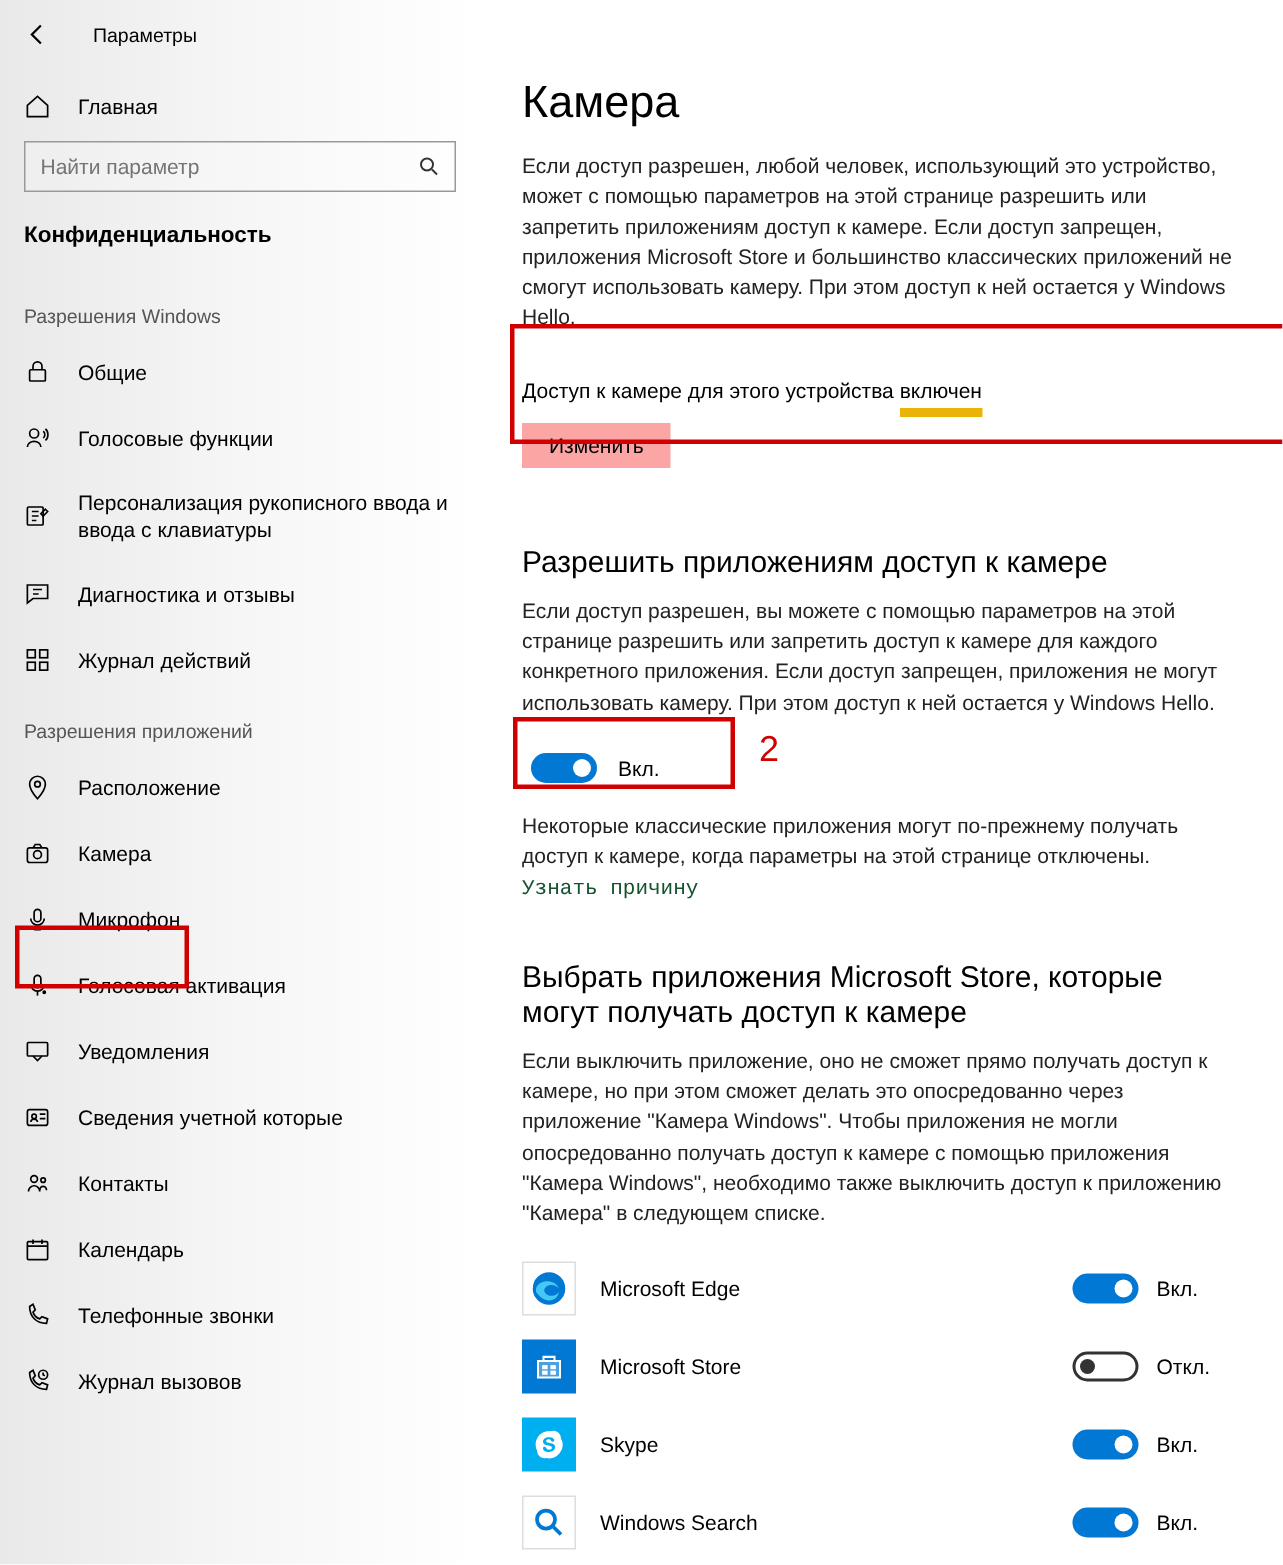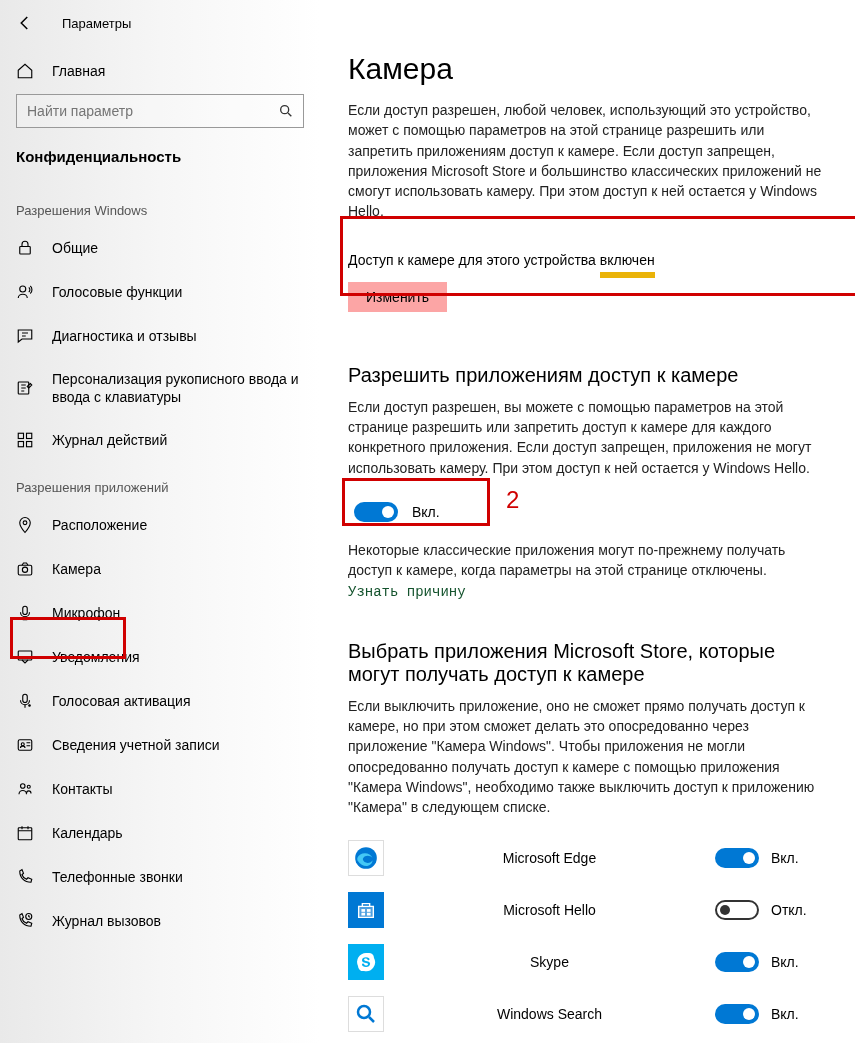--- a/index.html
+++ b/index.html
@@ -152,22 +152,21 @@
     width: 10px; height: 10px;
     background: #333;
     border-radius: 50%;
     top: 3px; left: 3px;
   }
   .link { color: #14532d; cursor: pointer; font-family: Liberation Mono, monospace; }
   .app-row {
     display: flex;
     align-items: center;
     padding: 8px 0;
-    gap: 32px;
-    text-align: center;
+    gap: 16px;
   }
   .app-icon {
     width: 36px; height: 36px;
     display: flex; align-items: center; justify-content: center;
     flex-shrink: 0;
     color: #fff;
     font-weight: bold;
   }
   .app-info { flex: 1; }
   .app-name { font-size: 14px; }
@@ -217,32 +216,32 @@
     <svg class="icon" viewBox="0 0 24 24" fill="none" stroke="currentColor" stroke-width="1.5">
         <circle cx="9" cy="8" r="4"></circle>
         <path d="M3 20c0-3 3-5 6-5s6 2 6 5"></path>
         <path d="M17 6c2 1 2 5 0 6"></path>
         <path d="M19 4c3 2 3 8 0 10"></path>
       </svg>
     <span class="label">Голосовые функции</span>
   </div>
   <div class="nav-item">
     <svg class="icon" viewBox="0 0 24 24" fill="none" stroke="currentColor" stroke-width="1.5">
-        <path d="M3 4h18v12H8l-5 4z"></path>
-        <path d="M8 8h8M8 12h5"></path>
-      </svg>
-    <span class="label">Диагностика и отзывы</span>
-  </div>
-  <div class="nav-item">
-    <svg class="icon" viewBox="0 0 24 24" fill="none" stroke="currentColor" stroke-width="1.5">
         <rect x="3" y="4" width="14" height="16" rx="1"></rect>
         <path d="M7 8h6M7 12h6M7 16h4"></path>
         <path d="M19 6l2 2-4 4-2-2z"></path>
       </svg>
     <span class="label" style="line-height:1.3;">Персонализация рукописного ввода и ввода с клавиатуры</span>
+  </div>
+  <div class="nav-item">
+    <svg class="icon" viewBox="0 0 24 24" fill="none" stroke="currentColor" stroke-width="1.5">
+        <path d="M3 4h18v12H8l-5 4z"></path>
+        <path d="M8 8h8M8 12h5"></path>
+      </svg>
+    <span class="label">Диагностика и отзывы</span>
   </div>
   <div class="nav-item">
     <svg class="icon" viewBox="0 0 24 24" fill="none" stroke="currentColor" stroke-width="1.5">
         <rect x="3" y="3" width="7" height="7"></rect>
         <rect x="14" y="3" width="7" height="7"></rect>
         <rect x="3" y="14" width="7" height="7"></rect>
         <rect x="14" y="14" width="7" height="7"></rect>
       </svg>
     <span class="label">Журнал действий</span>
   </div>
@@ -267,42 +266,42 @@
   <div class="nav-item">
     <svg class="icon" viewBox="0 0 24 24" fill="none" stroke="currentColor" stroke-width="1.5">
         <rect x="9" y="3" width="6" height="11" rx="3"></rect>
         <path d="M6 11a6 6 0 0 0 12 0"></path>
         <path d="M12 17v4M9 21h6"></path>
       </svg>
     <span class="label">Микрофон</span>
   </div>
   <div class="nav-item">
     <svg class="icon" viewBox="0 0 24 24" fill="none" stroke="currentColor" stroke-width="1.5">
-        <rect x="3" y="4" width="18" height="12" rx="1"></rect>
-        <path d="M8 16l4 4 4-4"></path>
-      </svg>
-    <span class="label">Уведомления</span>
-  </div>
-  <div class="nav-item">
-    <svg class="icon" viewBox="0 0 24 24" fill="none" stroke="currentColor" stroke-width="1.5">
         <rect x="9" y="3" width="6" height="11" rx="3"></rect>
         <path d="M6 11a6 6 0 0 0 12 0"></path>
         <path d="M12 17v4"></path>
         <circle cx="18" cy="18" r="1" fill="currentColor"></circle>
       </svg>
     <span class="label">Голосовая активация</span>
   </div>
   <div class="nav-item">
     <svg class="icon" viewBox="0 0 24 24" fill="none" stroke="currentColor" stroke-width="1.5">
+        <rect x="3" y="4" width="18" height="12" rx="1"></rect>
+        <path d="M8 16l4 4 4-4"></path>
+      </svg>
+    <span class="label">Уведомления</span>
+  </div>
+  <div class="nav-item">
+    <svg class="icon" viewBox="0 0 24 24" fill="none" stroke="currentColor" stroke-width="1.5">
         <rect x="3" y="5" width="18" height="14" rx="2"></rect>
         <circle cx="9" cy="11" r="2"></circle>
         <path d="M6 16c0-1.5 1.5-2.5 3-2.5s3 1 3 2.5"></path>
         <path d="M14 9h5M14 13h5"></path>
       </svg>
-    <span class="label">Сведения учетной записи</span>
+    <span class="label">Сведения учетной которые</span>
   </div>
   <div class="nav-item">
     <svg class="icon" viewBox="0 0 24 24" fill="none" stroke="currentColor" stroke-width="1.5">
         <circle cx="9" cy="8" r="3"></circle>
         <path d="M4 19c0-3 2.5-5 5-5s5 2 5 5"></path>
         <circle cx="17" cy="9" r="2"></circle>
         <path d="M14 18c0-2 1.5-3.5 3-3.5s3 1.5 3 3.5"></path>
       </svg>
     <span class="label">Контакты</span>
   </div>
@@ -388,21 +387,21 @@
       <svg viewBox="0 0 24 24" width="22" height="22" fill="#fff">
           <path d="M4 8h16v12H4z" opacity=".3"></path>
           <path d="M4 8h16v12H4zM8 8V5h8v3" stroke="#fff" stroke-width="1.5" fill="none"></path>
           <rect x="7" y="11" width="4" height="3" fill="#fff"></rect>
           <rect x="13" y="11" width="4" height="3" fill="#fff"></rect>
           <rect x="7" y="15" width="4" height="3" fill="#fff"></rect>
           <rect x="13" y="15" width="4" height="3" fill="#fff"></rect>
         </svg>
     </div>
     <div class="app-info">
-      <div class="app-name">Microsoft Hello</div>
+      <div class="app-name">Microsoft Store</div>
     </div>
     <div class="app-toggle-wrap">
       <div class="toggle off"></div>
       <span class="toggle-label">Откл.</span>
     </div>
   </div>
 
   <div class="app-row">
     <div class="app-icon" style="background:#00aff0">
       <svg viewBox="0 0 24 24" width="24" height="24" fill="#fff">

